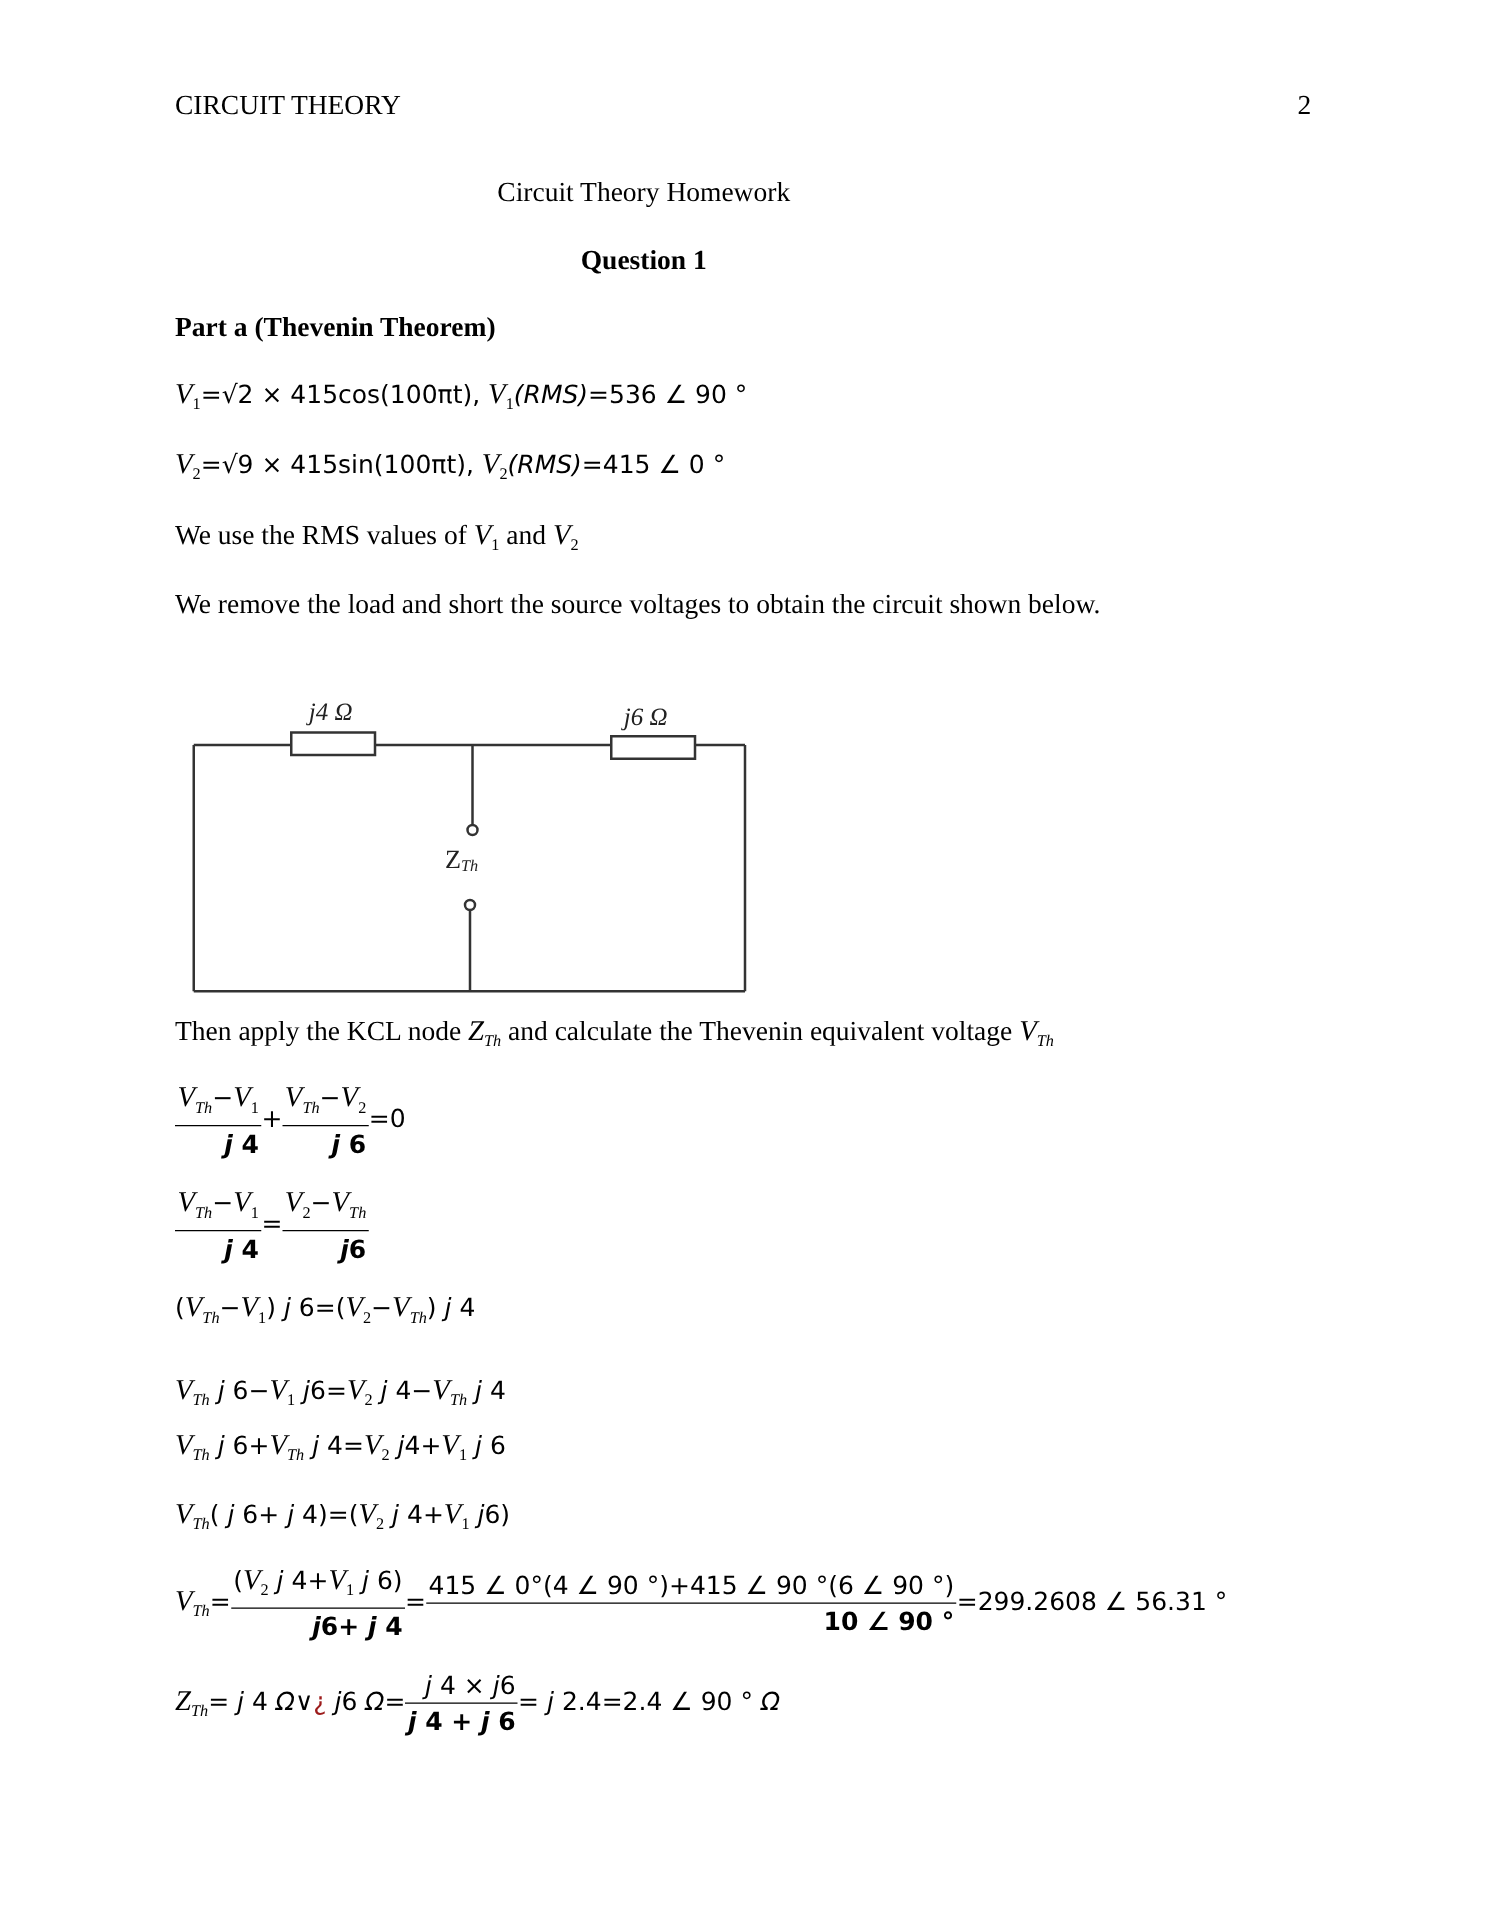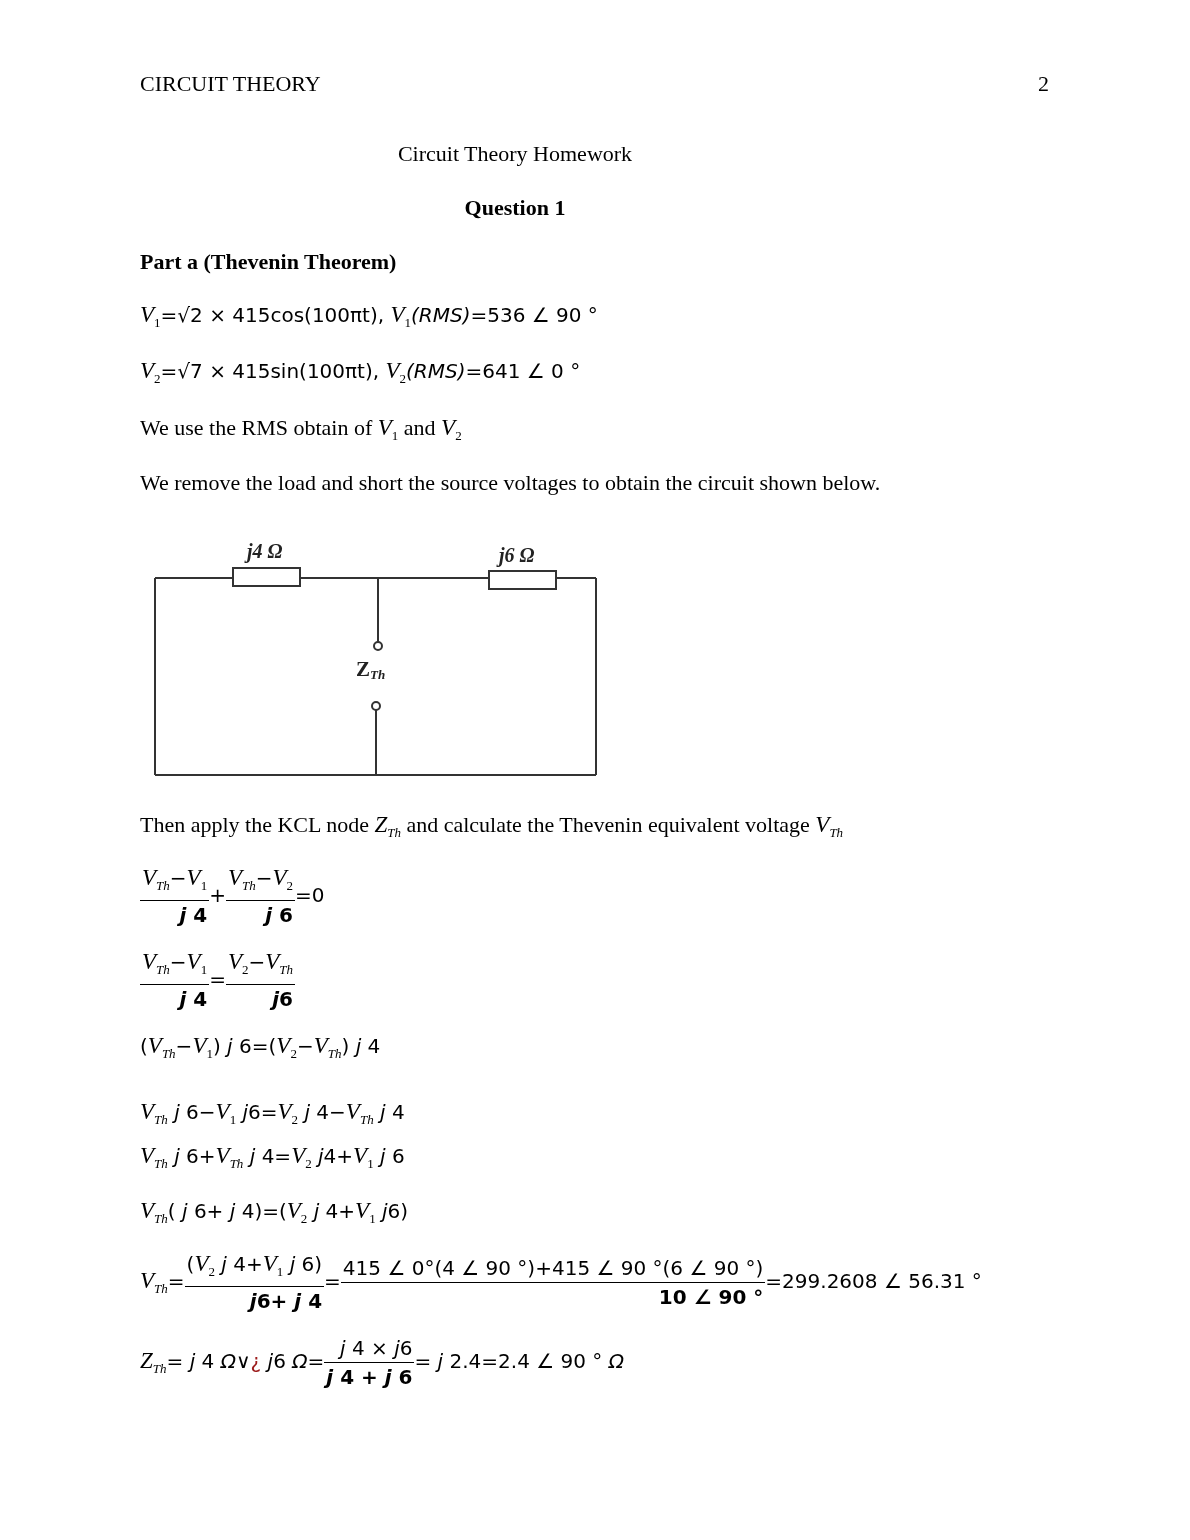--- a/index.html
+++ b/index.html
@@ -27,30 +27,30 @@
 
 <div class="abs txt center" style="top:141px;">Circuit Theory Homework</div>
 <div class="abs txt center bold" style="top:195px;">Question 1</div>
 <div class="abs txt bold" style="left:140px; top:249px;">Part a (Thevenin Theorem)</div>
 
 <div class="abs math" style="left:140px; top:303px;">
   <span class="it">V</span><span class="subn">1</span><span>=√2 × 415cos(100πt), </span><span class="it">V</span><span class="subn">1</span><span class="mathit">(RMS)</span><span>=536 ∠ 90 °</span>
 </div>
 
 <div class="abs math" style="left:140px; top:359px;">
-  <span class="it">V</span><span class="subn">2</span><span>=√7 × 415sin(100πt), </span><span class="it">V</span><span class="subn">2</span><span class="mathit">(RMS)</span><span>=641 ∠ 0 °</span>
+  <span class="it">V</span><span class="subn">2</span><span>=√9 × 415sin(100πt), </span><span class="it">V</span><span class="subn">2</span><span class="mathit">(RMS)</span><span>=415 ∠ 0 °</span>
 </div>
 
 <div class="abs txt" style="left:140px; top:415px;">
-  <span>We use the RMS obtain of </span><span class="it">V</span><span class="subn">1</span><span> and </span><span class="it">V</span><span class="subn">2</span>
+  <span>We use the RMS values of </span><span class="it">V</span><span class="subn">1</span><span> and </span><span class="it">V</span><span class="subn">2</span>
 </div>
 
 <div class="abs txt" style="left:140px; top:470px;">We remove the load and short the source voltages to obtain the circuit shown below.</div>
 
-<div class="abs" style="left:140px; top:527px; width:470px; height:260px;font-weight:bold;">
+<div class="abs" style="left:140px; top:545px; width:470px; height:260px;">
   <svg width="470" height="260" viewBox="0 0 470 260">
     <g stroke="#333" stroke-width="2" fill="none">
 
       <line x1="15" y1="51" x2="15" y2="248"></line>
 
       <line x1="15" y1="248" x2="456" y2="248"></line>
 
       <line x1="456" y1="51" x2="456" y2="248"></line>
 
       <line x1="15" y1="51" x2="93" y2="51"></line>

